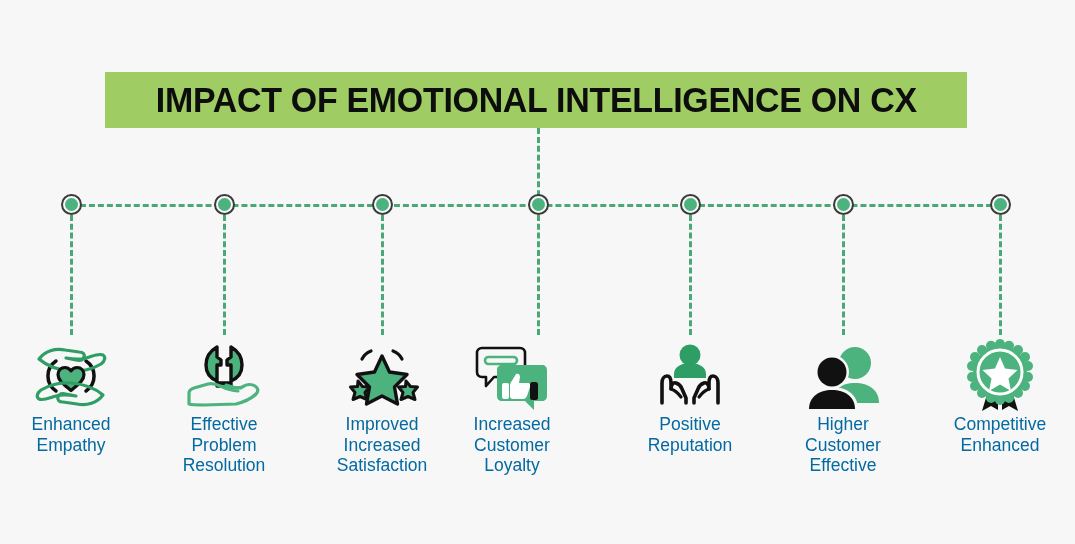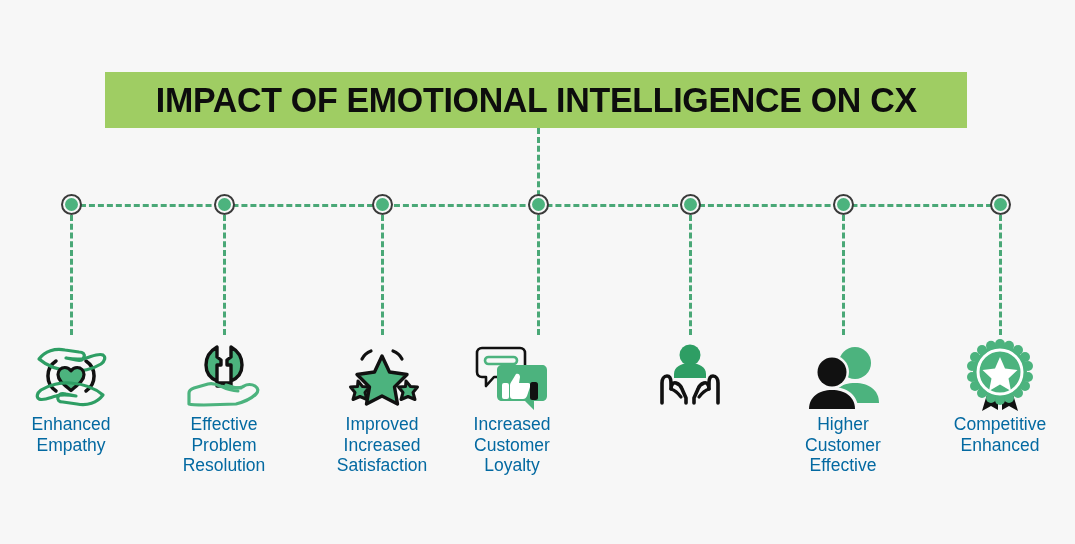--- a/index.html
+++ b/index.html
@@ -250,20 +250,22 @@
 
         <path d="M12,62 L12,42 C12,38 14,35 17,35 C20,35 21,38 21,42 L21,48
                  C21,44 23,41 26,42 C29,43 31,45 32,48 L36,57 L36,62" fill="none" stroke="#111" stroke-width="3.6" stroke-linejoin="round" stroke-linecap="round"></path>
         <path d="M21,48 C24,49 28,52 31,56" fill="none" stroke="#111" stroke-width="3.2" stroke-linecap="round"></path>
 
         <path d="M68,62 L68,42 C68,38 66,35 63,35 C60,35 59,38 59,42 L59,48
                  C59,44 57,41 54,42 C51,43 49,45 48,48 L44,57 L44,62" fill="none" stroke="#111" stroke-width="3.6" stroke-linejoin="round" stroke-linecap="round"></path>
         <path d="M59,48 C56,49 52,52 49,56" fill="none" stroke="#111" stroke-width="3.2" stroke-linecap="round"></path>
       </svg>
     </div>
+    <div class="item-label">Positive
+Reputation</div>
   </div>
 
   <div class="item" style="left:843px">
     <div class="icon-box">
       <svg width="80" height="70" viewBox="0 0 80 70">
 
         <circle cx="52" cy="22" r="16" fill="#4cb37e"></circle>
         <path d="M28,62 C28,49 38,42 52,42 C66,42 76,49 76,62 Z" fill="#4cb37e"></path>
 
         <circle cx="29" cy="31" r="17" fill="#f7f7f7"></circle>

